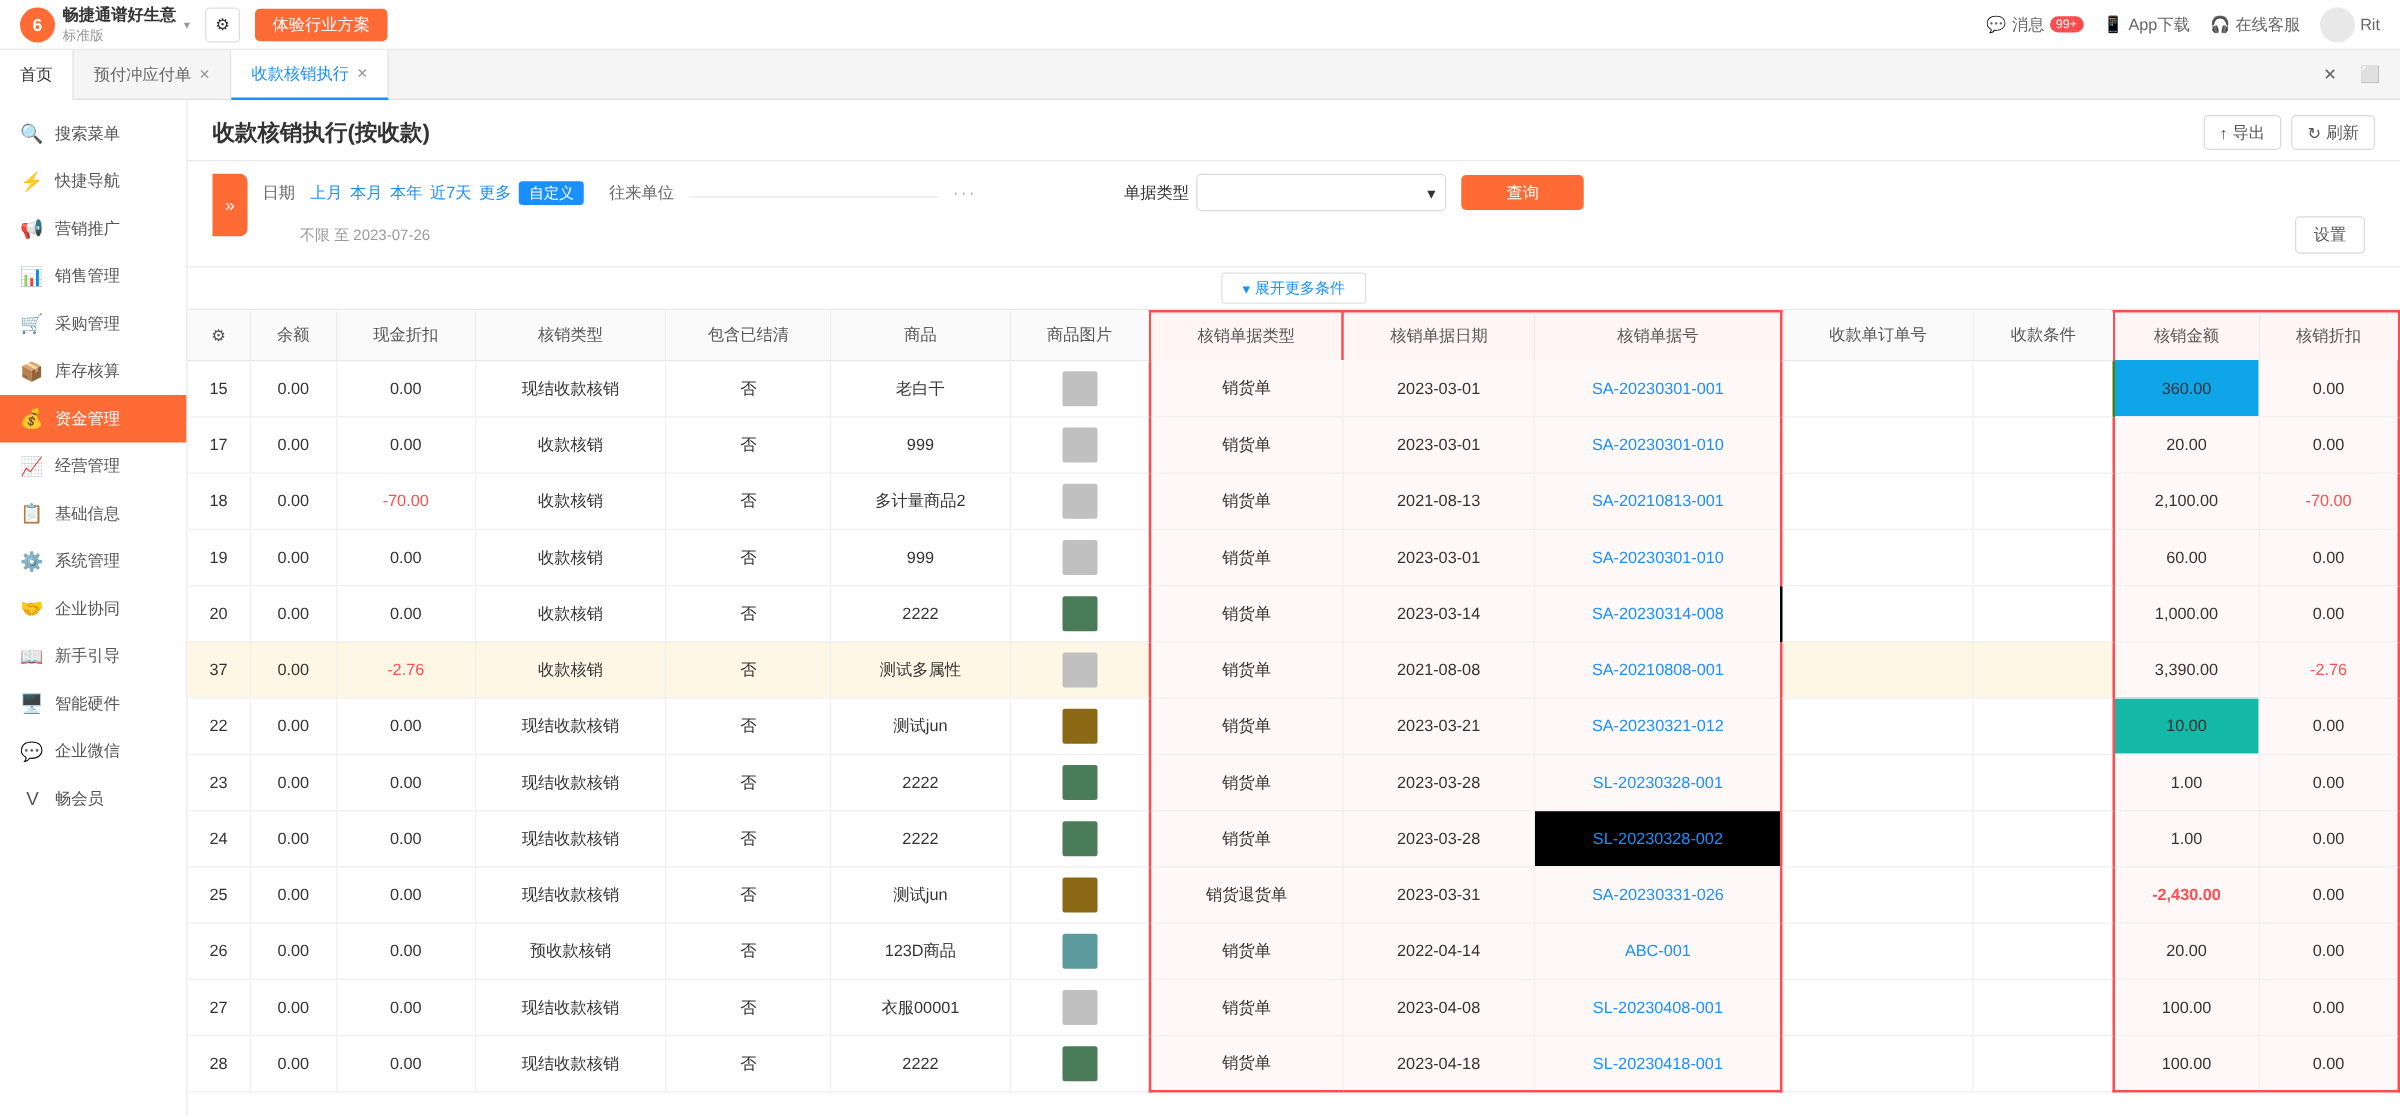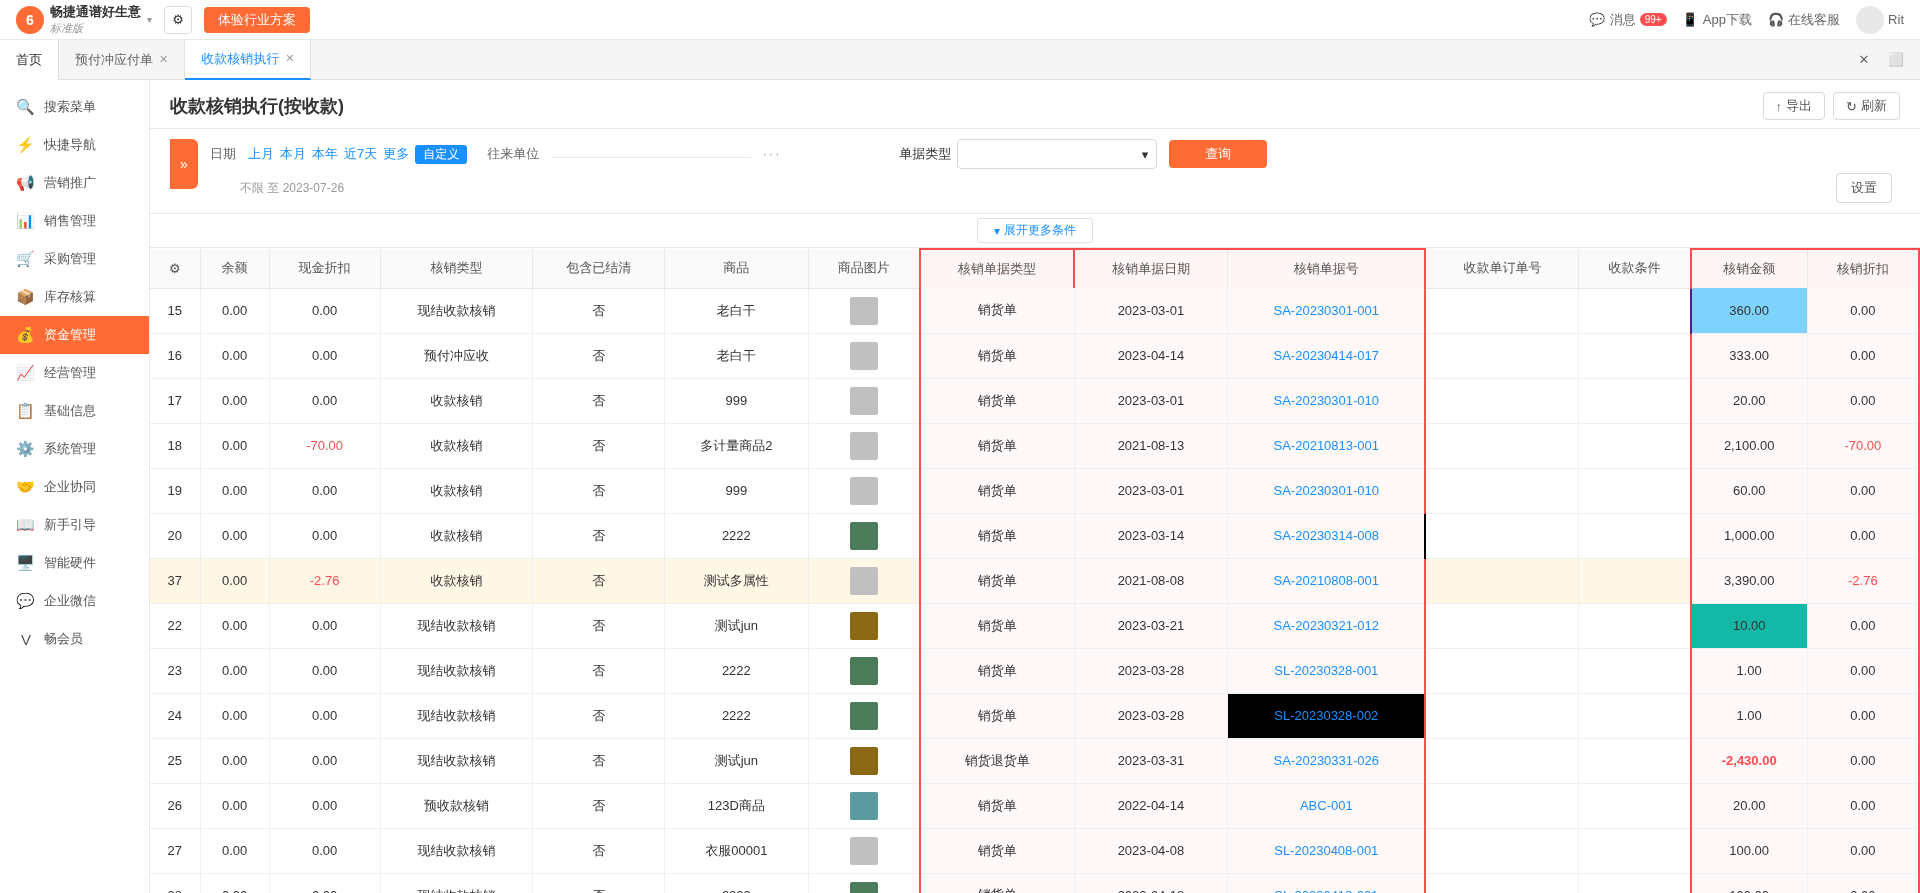--- a/index.html
+++ b/index.html
@@ -4,21 +4,21 @@
   <style>
     * { margin: 0; padding: 0; box-sizing: border-box; }
     body { font-family: 'Microsoft YaHei', Arial, sans-serif; font-size: 13px; background: #f0f2f5; color: #333; width: 1920px; height: 893px; overflow: hidden; }
 
     
     .top-bar { height: 40px; background: #fff; display: flex; align-items: center; padding: 0 16px; border-bottom: 1px solid #e8e8e8; justify-content: space-between; }
     .top-bar-left { display: flex; align-items: center; gap: 12px; }
     .logo-area { display: flex; align-items: center; gap: 6px; }
     .logo-icon { width: 28px; height: 28px; background: #ff6b35; border-radius: 50%; display: flex; align-items: center; justify-content: center; color: #fff; font-weight: bold; font-size: 14px; }
     .brand-name { font-size: 13px; font-weight: bold; color: #333; }
-    .brand-sub { font-size: 11px; color: #999; font-style: italic; }
+    .brand-sub { font-size: 11px; color: #999; }
     .dropdown-arrow { color: #999; font-size: 10px; }
     .gear-btn { width: 28px; height: 28px; border: 1px solid #ddd; border-radius: 4px; display: flex; align-items: center; justify-content: center; cursor: pointer; background: #fff; }
     .industry-btn { background: #ff6b35; color: #fff; border: none; border-radius: 4px; padding: 4px 14px; font-size: 13px; cursor: pointer; }
     .top-bar-right { display: flex; align-items: center; gap: 16px; }
     .top-right-item { display: flex; align-items: center; gap: 4px; color: #666; font-size: 13px; cursor: pointer; }
     .badge { background: #ff4d4f; color: #fff; border-radius: 10px; font-size: 10px; padding: 1px 5px; }
     .user-avatar { width: 28px; height: 28px; background: #e8e8e8; border-radius: 50%; }
 
     
     .nav-tabs { height: 40px; background: #f5f5f5; display: flex; align-items: center; border-bottom: 1px solid #e0e0e0; padding: 0; }
@@ -288,39 +288,21 @@
     <td>否</td>
     <td>老白干</td>
     <td>
       <div style="width:28px;height:28px;background:#c0c0c0;border-radius:2px;margin:0 auto;"></div>
     </td>
     <td style="border-left:2px solid #ff4d4f;background:#fff8f8;">销货单</td>
     <td style="background:#fff8f8;">2023-03-01</td>
     <td style="border-right:2px solid #ff4d4f;background:#fff8f8;"><a class="link-text">SA-20230301-001</a></td>
     <td></td>
     <td></td>
-    <td class="" style="border-left:2px solid #4c1d95;background:#7dd3fc;">360.00</td>
-    <td class="" style="border-right:2px solid #ff4d4f;background:#fff8f8;">0.00</td>
-  </tr>
-            <tr>
-    <td>16</td>
-    <td>0.00</td>
-    <td class="">0.00</td>
-    <td>预付冲应收</td>
-    <td>否</td>
-    <td>老白干</td>
-    <td>
-      <div style="width:28px;height:28px;background:#c0c0c0;border-radius:2px;margin:0 auto;"></div>
-    </td>
-    <td style="border-left:2px solid #ff4d4f;background:#fff8f8;">销货单</td>
-    <td style="background:#fff8f8;">2023-04-14</td>
-    <td style="border-right:2px solid #ff4d4f;background:#fff8f8;"><a class="link-text">SA-20230414-017</a></td>
-    <td></td>
-    <td></td>
-    <td class="" style="border-left:2px solid #ff4d4f;background:#fff8f8;">333.00</td>
+    <td class="" style="border-left:2px solid #4d7c0f;background:#0ea5e9;">360.00</td>
     <td class="" style="border-right:2px solid #ff4d4f;background:#fff8f8;">0.00</td>
   </tr>
             <tr>
     <td>17</td>
     <td>0.00</td>
     <td class="">0.00</td>
     <td>收款核销</td>
     <td>否</td>
     <td>999</td>
     <td>

